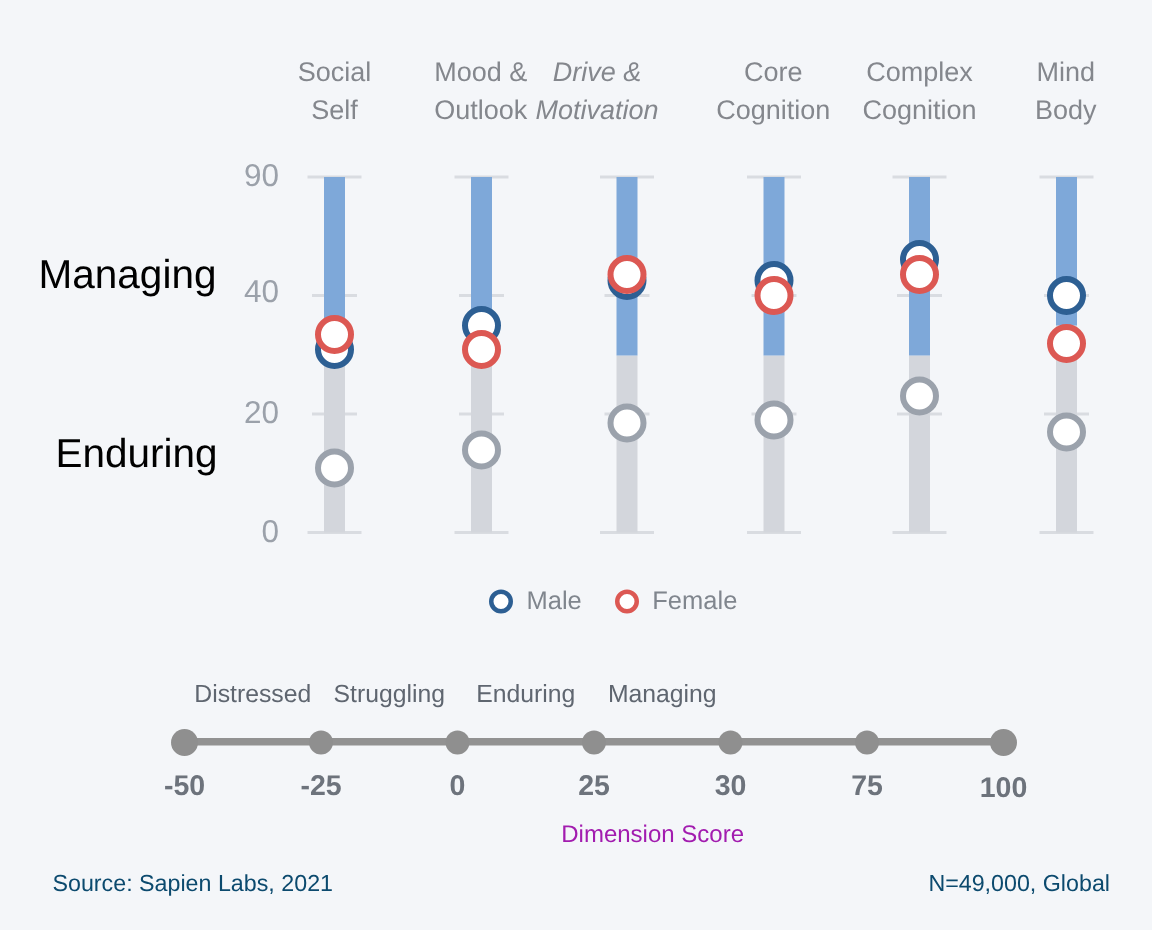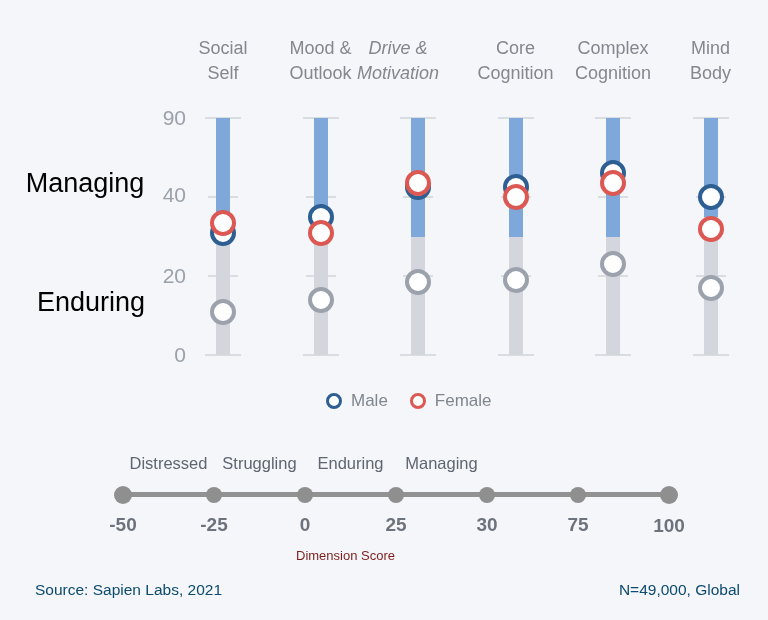--- a/index.html
+++ b/index.html
@@ -50,22 +50,22 @@
     font-size:16.5px;color:#5f6670;
   }
   .scale-dot{
     position:absolute;border-radius:50%;background:#8f8f8f;
   }
   .scale-num{
     position:absolute;top:514px;width:60px;text-align:center;
     font-size:19px;font-weight:600;color:#6d737c;
   }
   #axis-title{
-    position:absolute;left:296px;top:548px;width:200px;text-align:left;
-    font-size:13px;color:#7f1d1d;
+    position:absolute;left:296px;top:548px;width:200px;text-align:right;
+    font-size:16px;color:#a21caf;
   }
   .footer-text{
     position:absolute;top:581px;font-size:15.5px;color:#0c4a6e;white-space:nowrap;
   }
   #footer-source{left:35px;}
   #footer-sample{right:28px;text-align:right;}
 </style>
 </head>
 <body>
 

